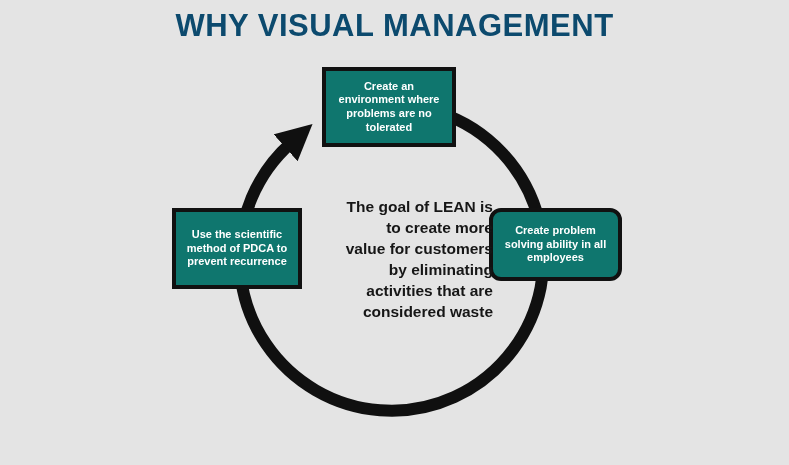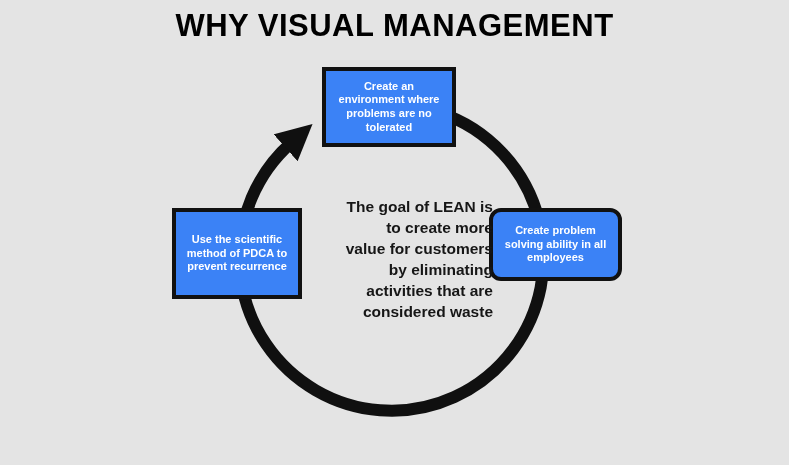--- a/index.html
+++ b/index.html
@@ -16,54 +16,54 @@
   }
   .title {
     position: absolute;
     top: 8px;
     left: 0;
     width: 100%;
     text-align: center;
     font-size: 31px;
     font-weight: 700;
     letter-spacing: 0.5px;
-    color: #000000;
+    color: #0c4a6e;
     margin: 0;
   }
   .ring-svg {
     position: absolute;
     top: 0;
     left: 0;
     z-index: 1;
     pointer-events: none;
   }
   .step-box {
     position: absolute;
     z-index: 2;
     box-sizing: border-box;
-    background: #3b82f6;
+    background: #0f766e;
     border: 4px solid #111111;
     color: #ffffff;
     display: flex;
     align-items: center;
     justify-content: center;
     text-align: center;
     font-size: 11px;
     font-weight: 700;
     line-height: 1.25;
   }
   .step-label {
     white-space: pre-line;
     padding: 2px 3px;
   }
   .box-top          { left: 322px; top: 67px;  width: 134px; height: 80px; }
   .box-right        { left: 489px; top: 208px; width: 133px; height: 73px; border-radius: 12px; }
   .box-bottom-right { left: 403px; top: 361px; width: 135px; height: 79px; }
   .box-bottom-left  { left: 231px; top: 361px; width: 142px; height: 76px; }
-  .box-left         { left: 172px; top: 208px; width: 130px; height: 91px; }
+  .box-left         { left: 172px; top: 208px; width: 130px; height: 81px; }
   .center-text {
     position: absolute;
     z-index: 2;
     left: 293px;
     top: 184px;
     width: 200px;
     text-align: right;
     color: #161616;
     font-size: 15.5px;
     font-weight: 700;

